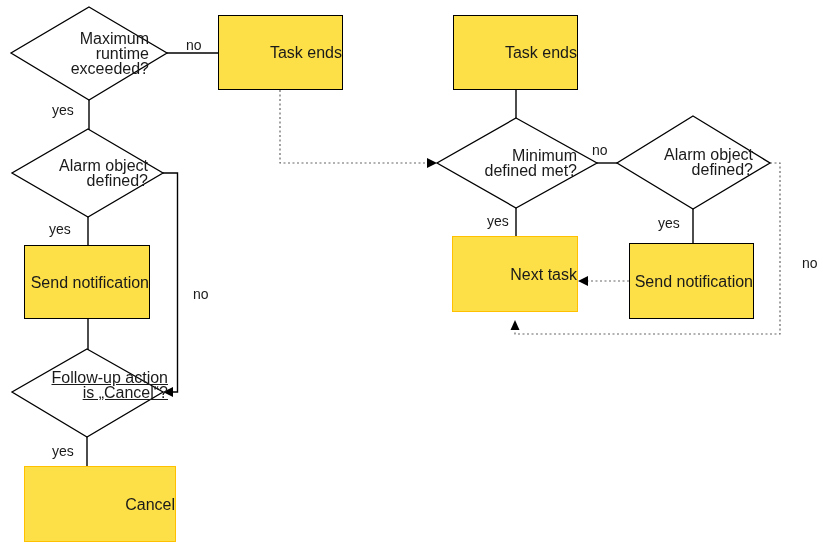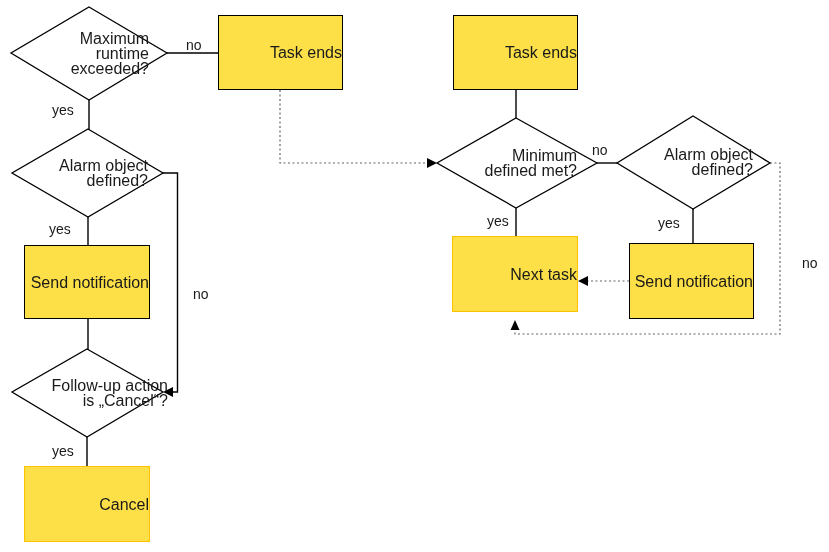--- a/index.html
+++ b/index.html
@@ -85,21 +85,21 @@
     <polygon points="578,281 588,276 588,286" fill="#000000"></polygon>
     <polygon points="515,320 510.5,330 519.5,330" fill="#000000"></polygon>
   </svg>
 
   <div class="node rect" style="left:218px; top:15px; width:125px; height:75px;">
     <span>Task ends</span>
   </div>
   <div class="node rect" style="left:24px; top:245px; width:126px; height:74px;">
     <span>Send notification</span>
   </div>
-  <div class="node rect accent" style="left:24px; top:466px; width:126px; height:76px;">
+  <div class="node rect accent" style="left:24px; top:466px; width:152px; height:76px;">
     <span>Cancel</span>
   </div>
   <div class="node rect" style="left:453px; top:15px; width:125px; height:75px;">
     <span>Task ends</span>
   </div>
   <div class="node rect accent" style="left:452px; top:236px; width:126px; height:76px;">
     <span>Next task</span>
   </div>
   <div class="node rect" style="left:629px; top:243px; width:125px; height:76px;">
     <span>Send notification</span>
@@ -107,21 +107,21 @@
 
   <div class="node dlabel" style="left:29px; top:30px; width:120px; height:46px;">
     <span>Maximum</span>
     <span>runtime</span>
     <span>exceeded?</span>
   </div>
   <div class="node dlabel" style="left:28px; top:158px; width:120px; height:30px;">
     <span>Alarm object</span>
     <span>defined?</span>
   </div>
-  <div class="node dlabel" style="left:8px; top:378px; width:160px; height:30px;">
+  <div class="node dlabel" style="left:8px; top:370px; width:160px; height:30px;text-decoration:underline;">
     <span>Follow-up action</span>
     <span>is „Cancel“?</span>
   </div>
   <div class="node dlabel" style="left:457px; top:148px; width:120px; height:30px;">
     <span>Minimum</span>
     <span>defined met?</span>
   </div>
   <div class="node dlabel" style="left:633px; top:147px; width:120px; height:30px;">
     <span>Alarm object</span>
     <span>defined?</span>

